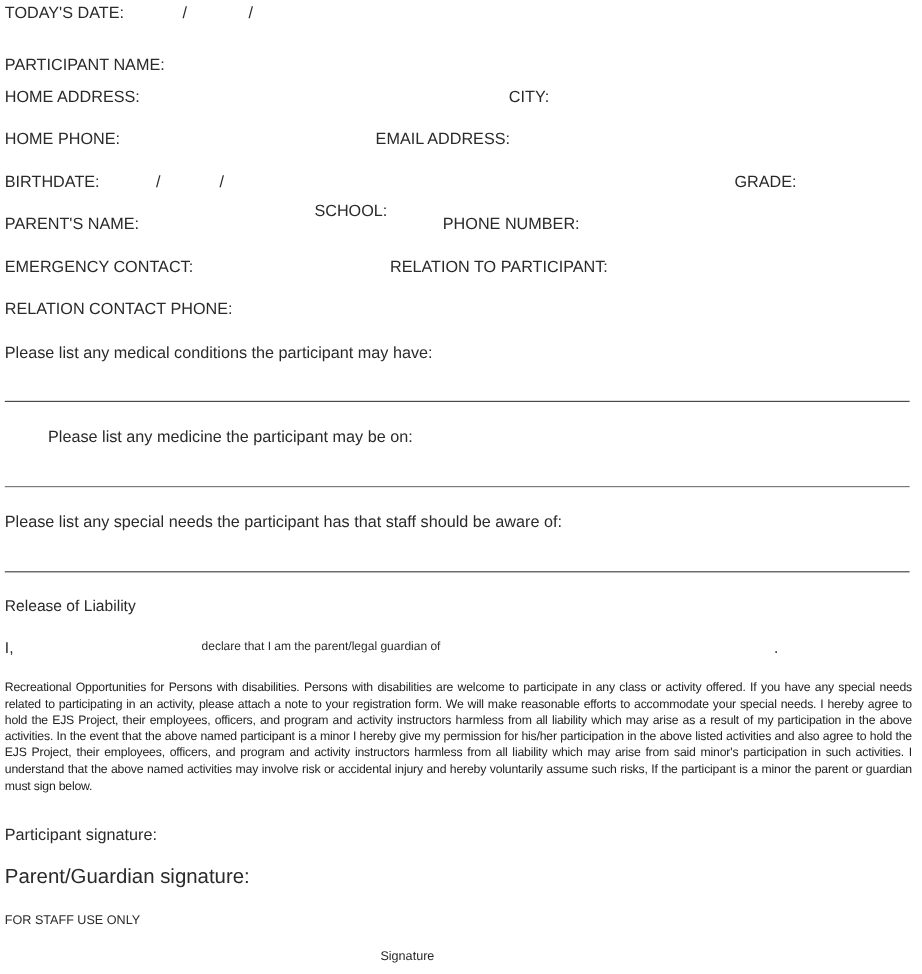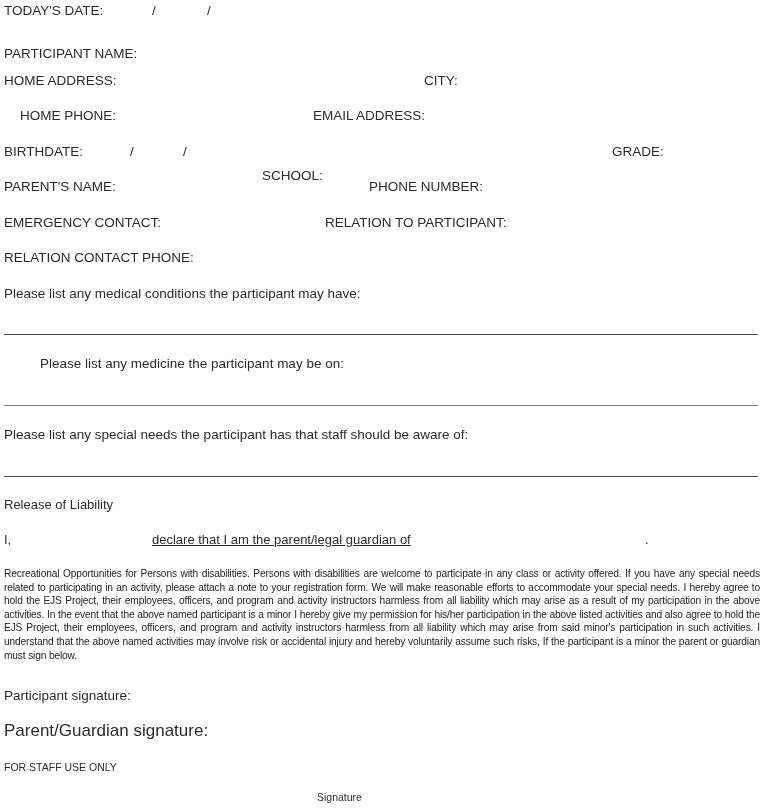--- a/index.html
+++ b/index.html
@@ -34,21 +34,21 @@
 </div>
 
 <div class="row" style="top:73px; width:768px;">
   <span class="lbl" style="left:4px;">HOME ADDRESS:</span>
   <input class="field line" style="left: 125px; width: 295px; top: 0px;" value="">
   <span class="lbl" style="left:424px;">CITY:</span>
   <input class="field line" style="left: 464px; width: 287px; top: 0px;" value="">
 </div>
 
 <div class="row" style="top:108px; width:768px;">
-  <span class="lbl" style="left:4px;margin-left:16px;">HOME PHONE:</span>
+  <span class="lbl" style="left:4px;">HOME PHONE:</span>
   <input class="field line" style="left: 107px; width: 202px; top: 0px;" value="">
   <span class="lbl" style="left:313px;">EMAIL ADDRESS:</span>
   <input class="field line" style="left: 434px; width: 319px; top: 0px;" value="">
 </div>
 
 <div class="row" style="top:144px; width:768px;">
   <span class="lbl" style="left:4px;">BIRTHDATE:</span>
   <input class="field line" style="left: 91px; width: 30px; top: 0px;" value="">
   <span class="slash" style="left:130px;">/</span>
   <input class="field line" style="left: 137px; width: 38px; top: 0px;" value="">
@@ -86,21 +86,21 @@
 <input class="field fullline" style="top: 389px; height: 16px; border-bottom-color: rgb(122, 122, 122);" value="">
 
 <span class="lbl" style="left:4px; top:427px;">Please list any special needs the participant has that staff should be aware of:</span>
 <input class="field fullline" style="top: 460px; height: 16px;" value="">
 
 <span class="lbl" style="left:4px; top:497px; font-size:13px;">Release of Liability</span>
 
 <div class="row" style="top:532px; width:768px;">
   <span class="lbl" style="left:4px; font-size:13px;">I,</span>
   <input class="field line" style="left: 16px; width: 146px; top: 0px;" value="">
-  <span class="lbl" style="left:152px; font-size:13px;text-decoration:underline;">declare that I am the parent/legal guardian of</span>
+  <span class="lbl" style="left:168px; font-size:10px;">declare that I am the parent/legal guardian of</span>
   <input class="field line" style="left: 448px; width: 196px; top: 0px;" value="">
   <span class="lbl" style="left:645px; font-size:13px;">.</span>
 </div>
 
 <p class="para" style="top:567px; margin:0;">Recreational Opportunities for Persons with disabilities. Persons with disabilities are welcome to participate in any class or activity offered. If you have any special needs related to participating in an activity, please attach a note to your registration form. We will make reasonable efforts to accommodate your special needs. I hereby agree to hold the EJS Project, their employees, officers, and program and activity instructors harmless from all liability which may arise as a result of my participation in the above activities. In the event that the above named participant is a minor I hereby give my permission for his/her participation in the above listed activities and also agree to hold the EJS Project, their employees, officers, and program and activity instructors harmless from all liability which may arise from said minor's participation in such activities. I understand that the above named activities may involve risk or accidental injury and hereby voluntarily assume such risks, If the participant is a minor the parent or guardian must sign below.</p>
 
 <div class="row" style="top:688px; width:768px;">
   <span class="lbl" style="left:4px; font-size:13.5px;">Participant signature:</span>
   <input class="field line" style="left: 142px; width: 612px; top: 0px;" value="">
 </div>

